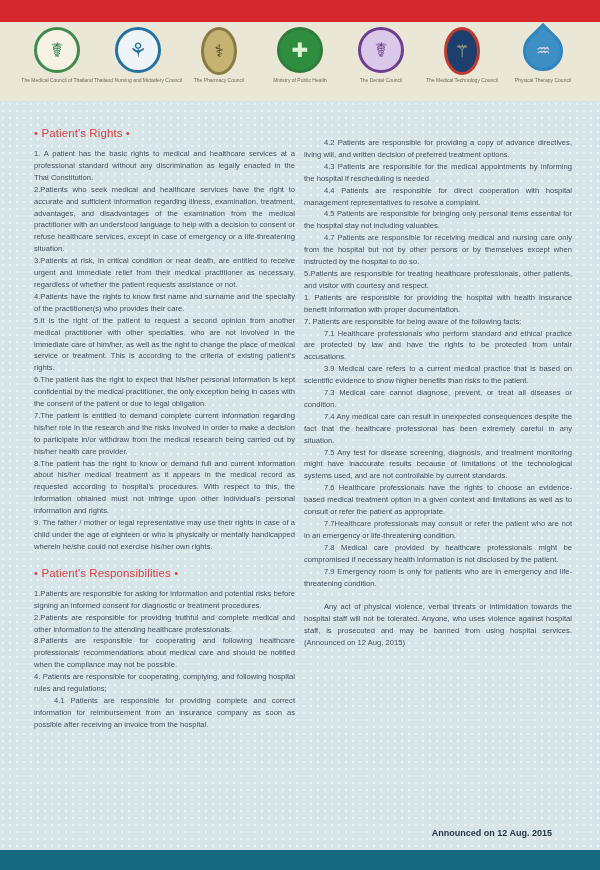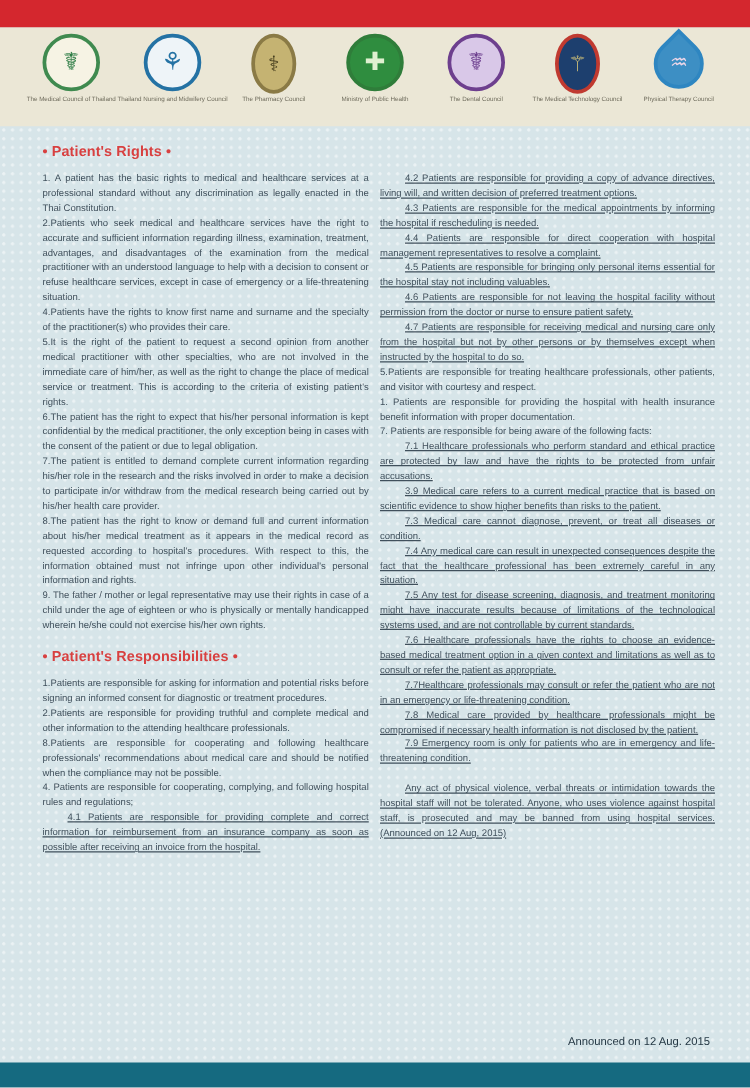--- a/index.html
+++ b/index.html
@@ -39,33 +39,33 @@
   }
   .page-title{
     color:var(--teal,#1a7a8e);font-size:26px;font-weight:bold;letter-spacing:-.3px;
     margin:2px 0 16px 4px;
   }
   .columns{display:flex;gap:9px;}
   .col{box-sizing:border-box;}
   .col-left{width:261px;flex:0 0 auto;}
   .col-right{width:268px;flex:1 1 auto;padding-top:22px;}
   .section-heading{
-    color:var(--heading,#d84040);font-weight:bold;font-size:11.5px;
-    margin:1px 0 9px 0;letter-spacing:.1px;
+    color:var(--heading,#d84040);font-weight:normal;font-size:11.5px;
+    margin:12px 0 9px 0;letter-spacing:.1px;
   }
   .section-heading.second{margin-top:14px;}
   .para-list p{
     margin:0;font-size:7.6px;line-height:11.9px;color:var(--text,#40505c);
     text-align:justify;
   }
-  .para-list p.indent{text-indent:20px;text-decoration:underline;}
+  .para-list p.indent{text-indent:20px;}
   .para-list p.gap{margin-top:12px;}
   .announce-note{
-    position:absolute;right:32px;bottom:12px;
-    font-size:9px;font-weight:normal;color:#253844;
+    position:absolute;right:48px;bottom:12px;
+    font-size:9px;font-weight:bold;color:#253844;
   }
   .bottom-bar{height:20px;flex:0 0 auto;background:var(--footerbar,#156a80);}
 </style>
 </head>
 <body>
 
 <div class="poster">
 
   <div class="top-bar"></div>
 
@@ -126,20 +126,21 @@
     <div class="columns">
 
       <div class="col col-left">
         <div class="section-heading">• Patient's Rights •</div>
         <div class="para-list">
 
             <p>1. A patient has the basic rights to medical and healthcare services at a professional standard without any discrimination as legally enacted in the Thai Constitution.</p>
 
             <p>2.Patients who seek medical and healthcare services have the right to accurate and sufficient information regarding illness, examination, treatment, advantages, and disadvantages of the examination from the medical practitioner with an understood language to help with a decision to consent or refuse healthcare services, except in case of emergency or a life-threatening situation.</p>
 
+            <p>3.Patients at risk, in critical condition or near death, are entitled to receive urgent and immediate relief from their medical practitioner as necessary, regardless of whether the patient requests assistance or not.</p>
 
             <p>4.Patients have the rights to know first name and surname and the specialty of the practitioner(s) who provides their care.</p>
 
             <p>5.It is the right of the patient to request a second opinion from another medical practitioner with other specialties, who are not involved in the immediate care of him/her, as well as the right to change the place of medical service or treatment. This is according to the criteria of existing patient's rights.</p>
 
             <p>6.The patient has the right to expect that his/her personal information is kept confidential by the medical practitioner, the only exception being in cases with the consent of the patient or due to legal obligation.</p>
 
             <p>7.The patient is entitled to demand complete current information regarding his/her role in the research and the risks involved in order to make a decision to participate in/or withdraw from the medical research being carried out by his/her health care provider.</p>
 
             <p>8.The patient has the right to know or demand full and current information about his/her medical treatment as it appears in the medical record as requested according to hospital's procedures. With respect to this, the information obtained must not infringe upon other individual's personal information and rights.</p>
@@ -164,21 +165,20 @@
       <div class="col col-right para-list">
 
           <p class="indent">4.2 Patients are responsible for providing a copy of advance directives, living will, and written decision of preferred treatment options.</p>
 
           <p class="indent">4.3 Patients are responsible for the medical appointments by informing the hospital if rescheduling is needed.</p>
 
           <p class="indent">4.4 Patients are responsible for direct cooperation with hospital management representatives to resolve a complaint.</p>
 
           <p class="indent">4.5 Patients are responsible for bringing only personal items essential for the hospital stay not including valuables.</p>
 
-          <p class="indent">4.6 Patients are responsible for not leaving the hospital facility without permission from the doctor or nurse to ensure patient safety.</p>
 
           <p class="indent">4.7 Patients are responsible for receiving medical and nursing care only from the hospital but not by other persons or by themselves except when instructed by the hospital to do so.</p>
 
           <p>5.Patients are responsible for treating healthcare professionals, other patients, and visitor with courtesy and respect.</p>
 
           <p>1. Patients are responsible for providing the hospital with health insurance benefit information with proper documentation.</p>
 
           <p>7. Patients are responsible for being aware of the following facts:</p>
 
           <p class="indent">7.1 Healthcare professionals who perform standard and ethical practice are protected by law and have the rights to be protected from unfair accusations.</p>

